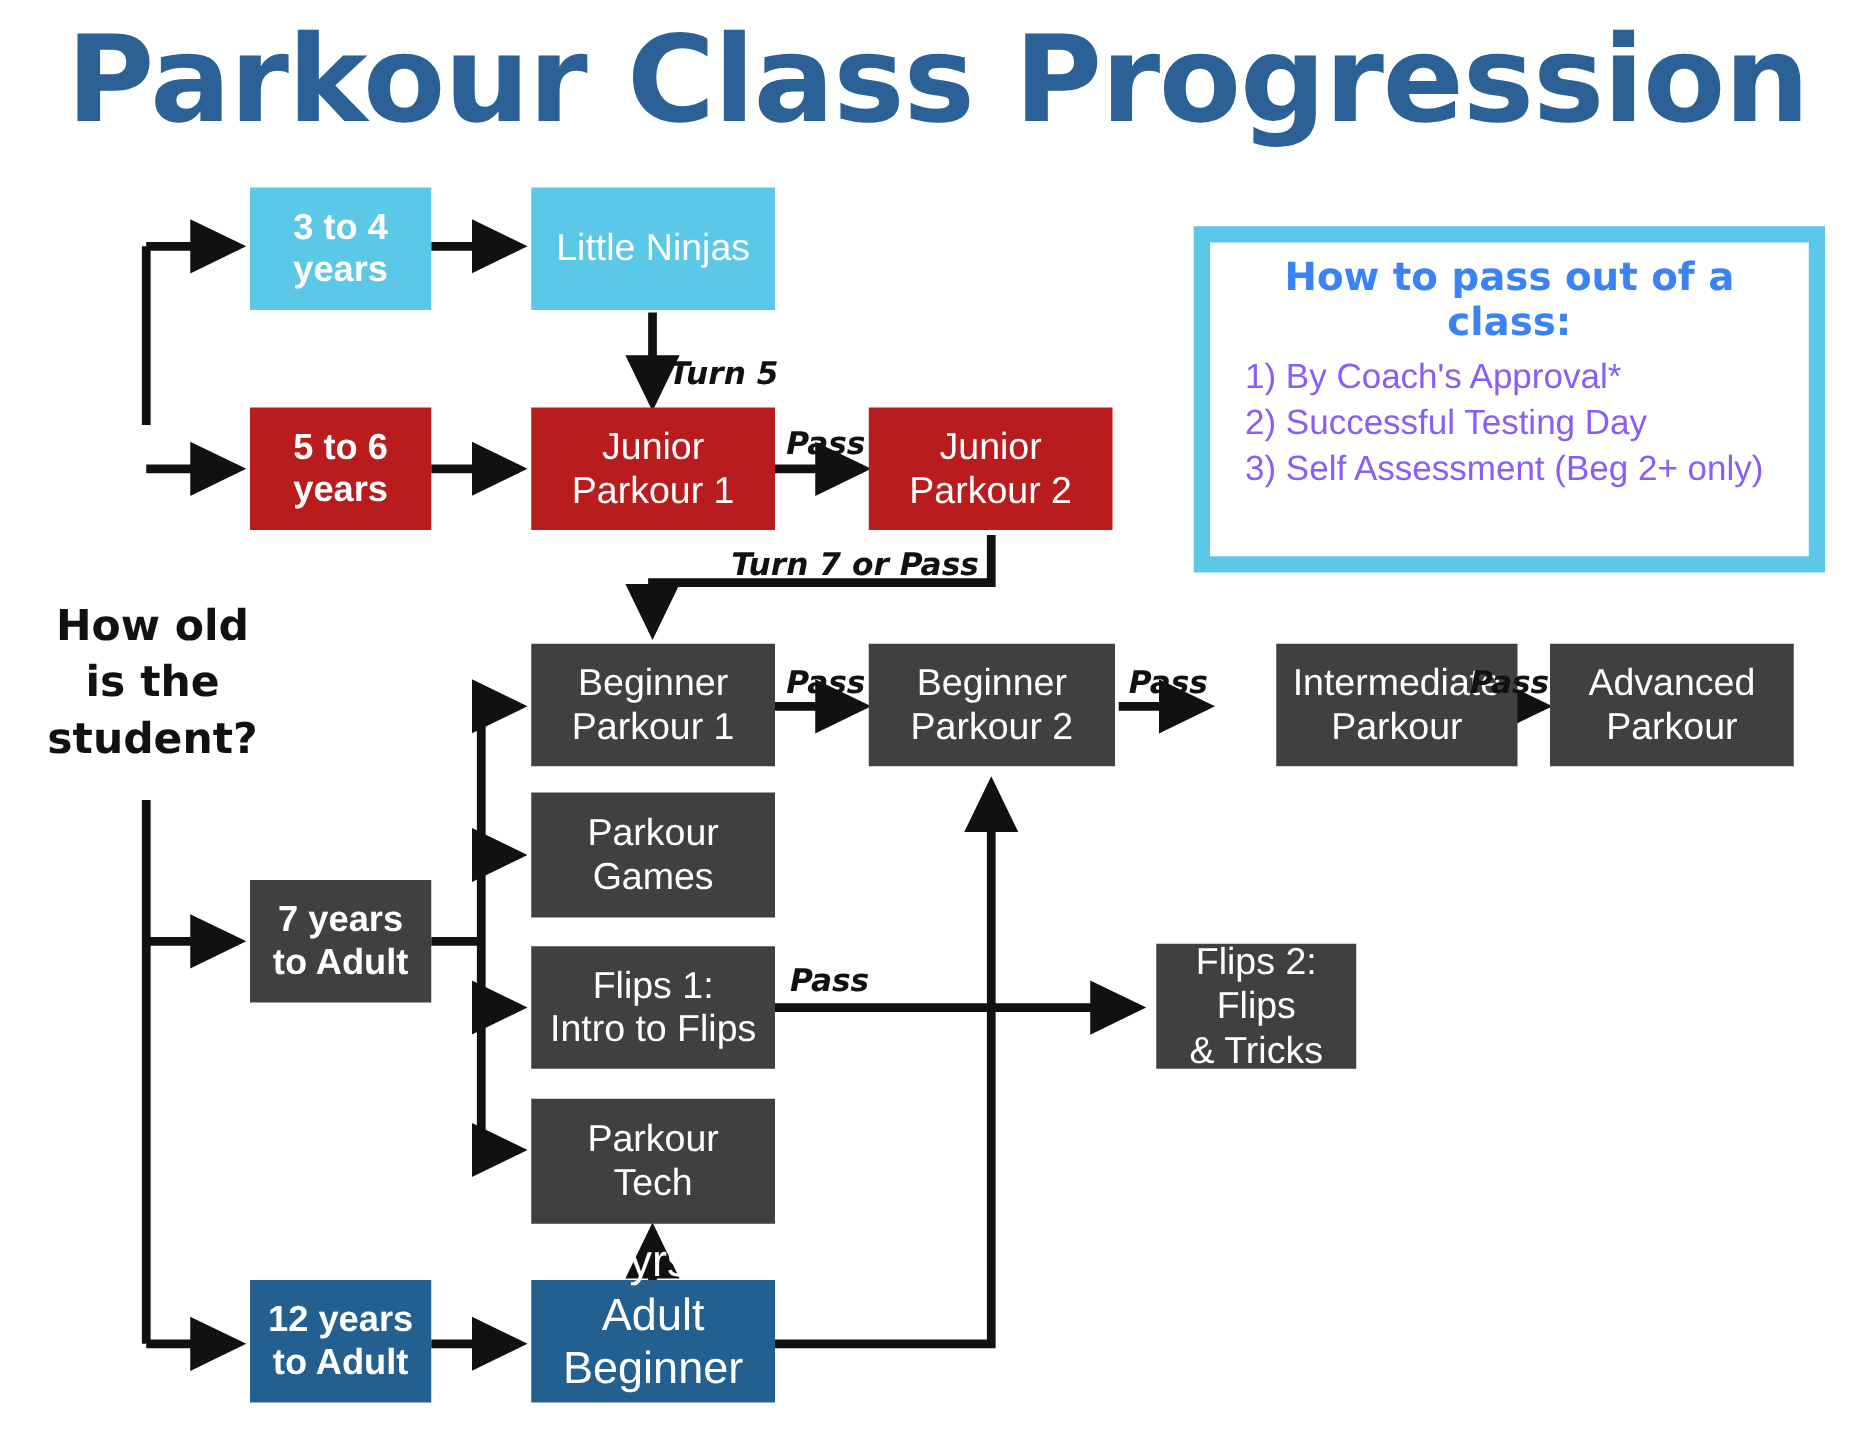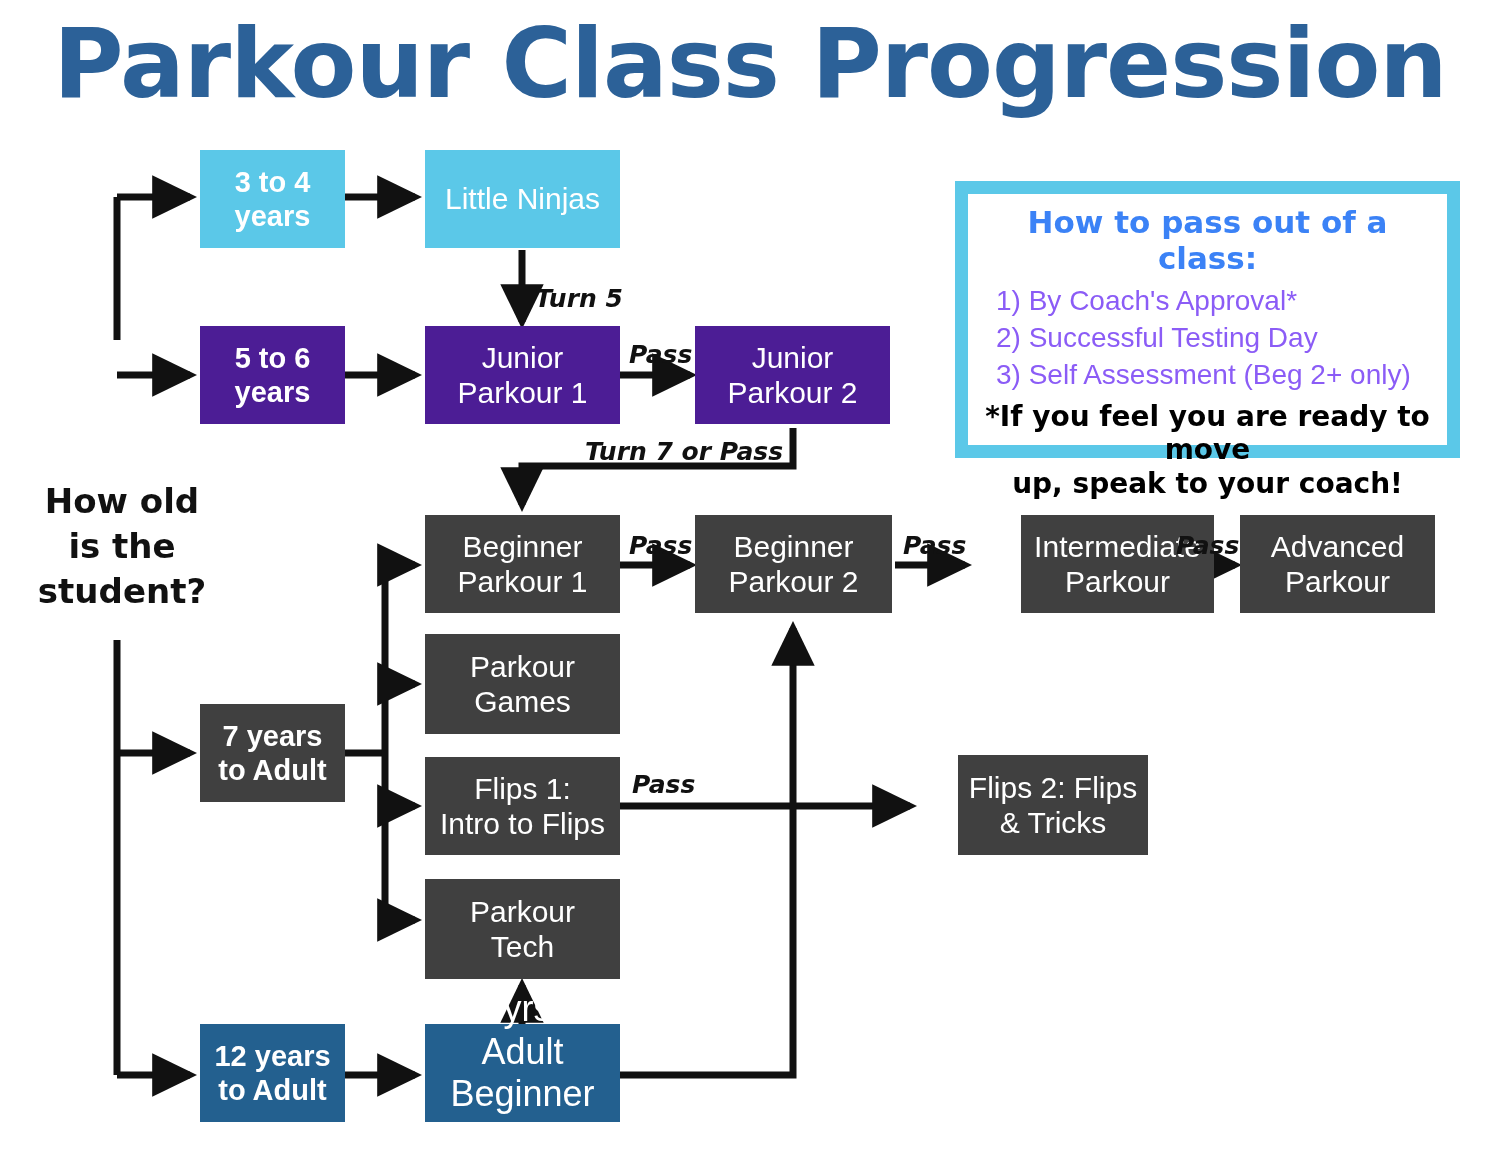--- a/index.html
+++ b/index.html
@@ -45,21 +45,21 @@
     line-height: 1.18;
     font-size: 30px;
     box-sizing: border-box;
     padding: 2px 6px;
   }
   .node.age {
     font-weight: bold;
     font-size: 29px;
   }
   .node.blue     { background: #5BC8E8; }
-  .node.green    { background: #4c1d95; }
+  .node.green    { background: #b91c1c; }
   .node.orange   { background: #404040; }
   .node.navy     { background: #23608F; }
 
   .question {
     position: absolute;
     color: #111111;
     font-family: "DejaVu Sans", sans-serif;
     font-weight: bold;
     font-size: 34px;
     line-height: 1.32;
@@ -195,21 +195,21 @@
 
   <div class="node orange" style="left:1240px; top:515px; width:195px; height:98px; white-space:pre-line;">Advanced
 Parkour</div>
 
   <div class="node orange" style="left:425px; top:634px; width:195px; height:100px; white-space:pre-line;">Parkour
 Games</div>
 
   <div class="node orange" style="left:425px; top:757px; width:195px; height:98px; white-space:pre-line;">Flips 1:
 Intro to Flips</div>
 
-  <div class="node orange" style="left:958px; top:755px; width:190px; height:100px; white-space:pre-line;">Flips 2: Flips
+  <div class="node orange" style="left:925px; top:755px; width:160px; height:100px; white-space:pre-line;">Flips 2: Flips
 &amp; Tricks</div>
 
   <div class="node orange" style="left:425px; top:879px; width:195px; height:100px; white-space:pre-line;">Parkour
 Tech</div>
 
   <div class="node age navy" style="left:200px; top:1024px; width:145px; height:98px; white-space:pre-line;">12 years
 to Adult</div>
 
   <div class="node navy" style="left:425px; top:1024px; width:195px; height:98px; white-space:pre-line; font-size:36px;">12 yrs to Adult
 Beginner PK</div>
@@ -224,17 +224,15 @@
   <div class="edge-label" style="left:629px; top:531px;">Pass</div>
   <div class="edge-label" style="left:903px; top:531px;">Pass</div>
   <div class="edge-label" style="left:1176px; top:531px;">Pass</div>
   <div class="edge-label" style="left:632px; top:770px;">Pass</div>
 
   <div class="callout">
     <div class="callout-title">How to pass out of a class:</div>
     <div class="callout-item">1) By Coach's Approval*</div>
     <div class="callout-item">2) Successful Testing Day</div>
     <div class="callout-item">3) Self Assessment (Beg 2+ only)</div>
-    <div class="callout-note">*If you feel you are ready to move
-up, speak to your coach!</div>
   </div>
 
 </div>
 
 </body></html>

